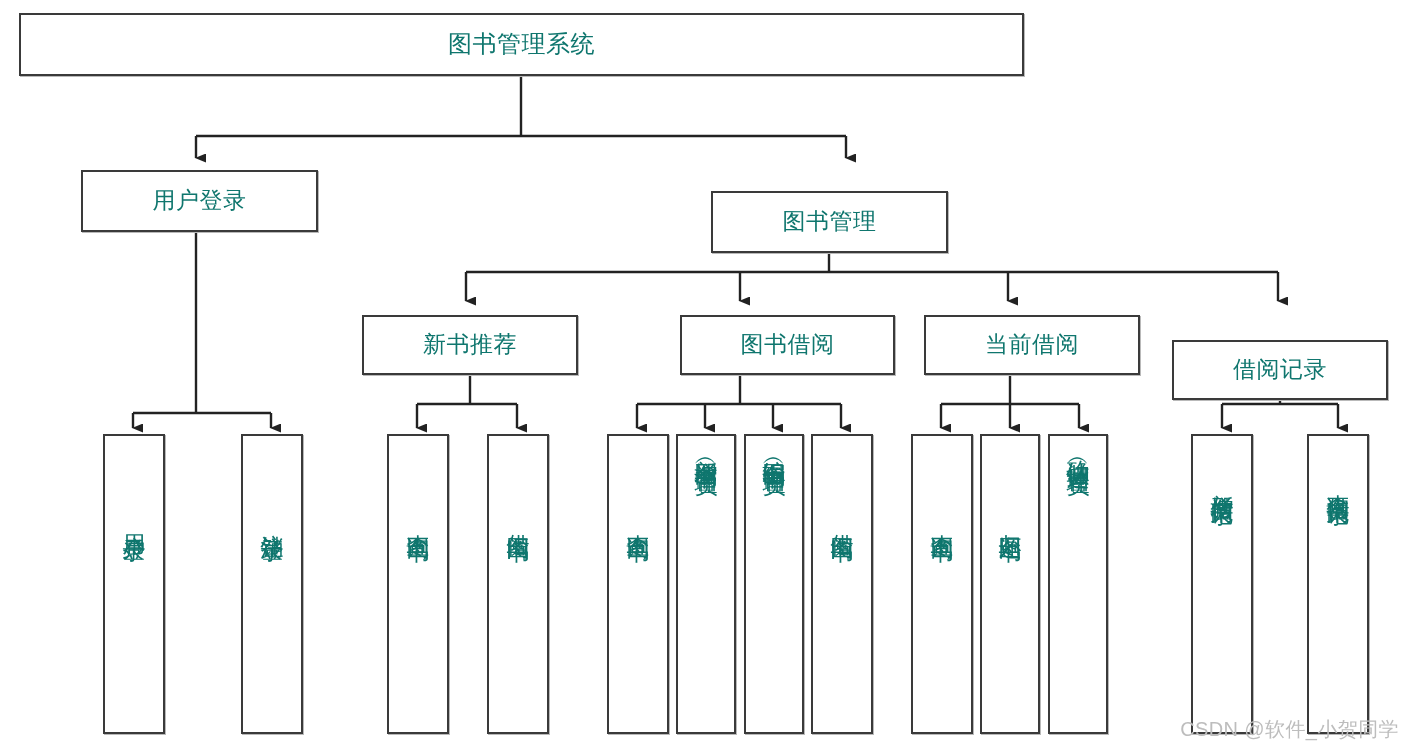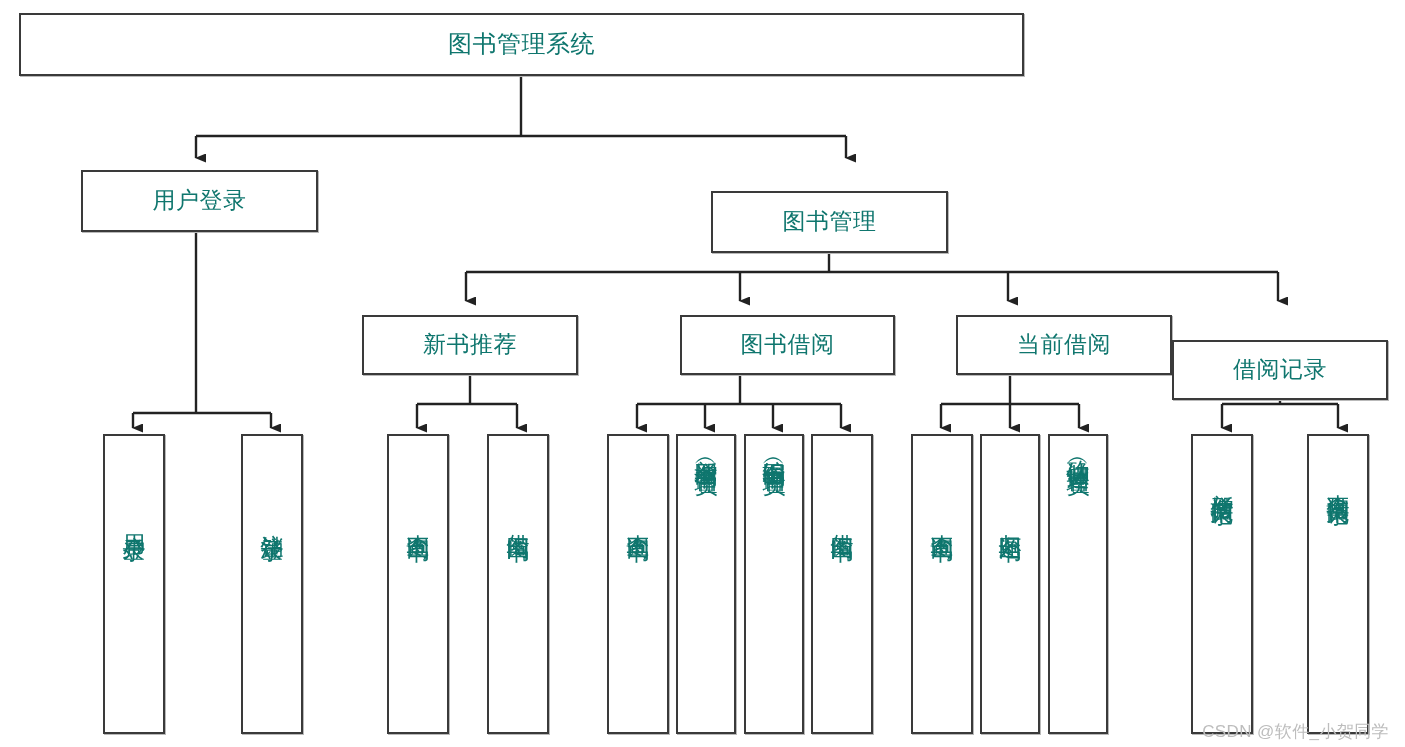--- a/index.html
+++ b/index.html
@@ -49,24 +49,24 @@
   .node.vert .lbl {
     writing-mode: vertical-rl;
     text-orientation: upright;
     white-space: nowrap;
     letter-spacing: 2px;
     font-size: 23px;
   }
   .node.root .lbl { font-size: 24px; }
   .watermark {
     position: absolute;
-    right: 16px;
+    right: 6px;
     bottom: 4px;
     color: #bdbdbd;
-    font-size: 17px;
+    font-size: 20px;
     letter-spacing: 0.4px;
     z-index: 5;
     white-space: nowrap;
   }
 </style>
 </head>
 <body>
 
 <div id="canvas">
 
@@ -130,21 +130,21 @@
   <div class="node" style="left:711px; top:170px; width:237px; height:62px;margin-top:21px;">
     <span class="lbl">图书管理</span>
   </div>
 
   <div class="node" style="left:362px; top:315px; width:216px; height:60px;">
     <span class="lbl">新书推荐</span>
   </div>
   <div class="node" style="left:633px; top:315px; width:215px; height:60px;margin-left:47px;">
     <span class="lbl">图书借阅</span>
   </div>
-  <div class="node" style="left:956px; top:315px; width:216px; height:60px;">
+  <div class="node" style="left:924px; top:315px; width:216px; height:60px;">
     <span class="lbl">当前借阅</span>
   </div>
   <div class="node" style="left:1172px; top:315px; width:216px; height:60px;margin-top:25px;">
     <span class="lbl">借阅记录</span>
   </div>
 
   <div class="node vert" style="left:103px; top:434px; width:62px; height:300px;">
     <span class="lbl" style="margin-top:80px;">用户登录</span>
   </div>
   <div class="node vert" style="left:241px; top:434px; width:62px; height:300px;">

